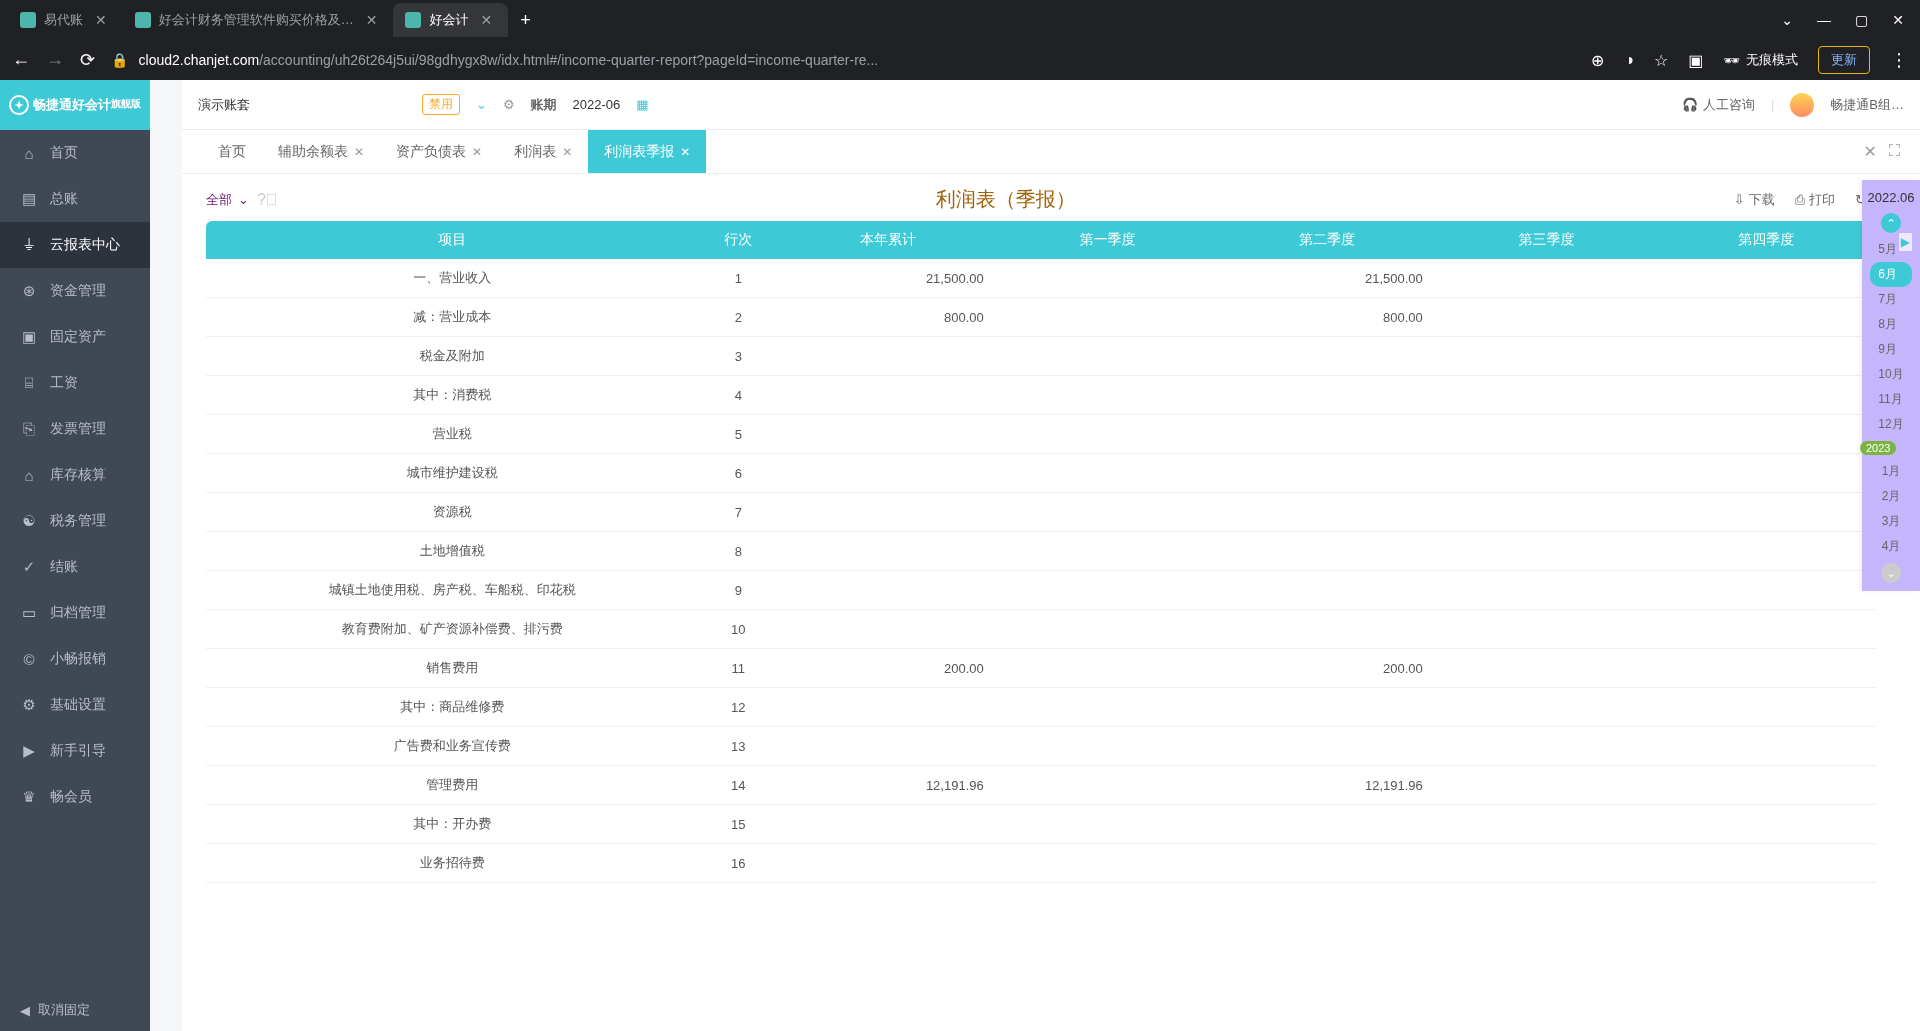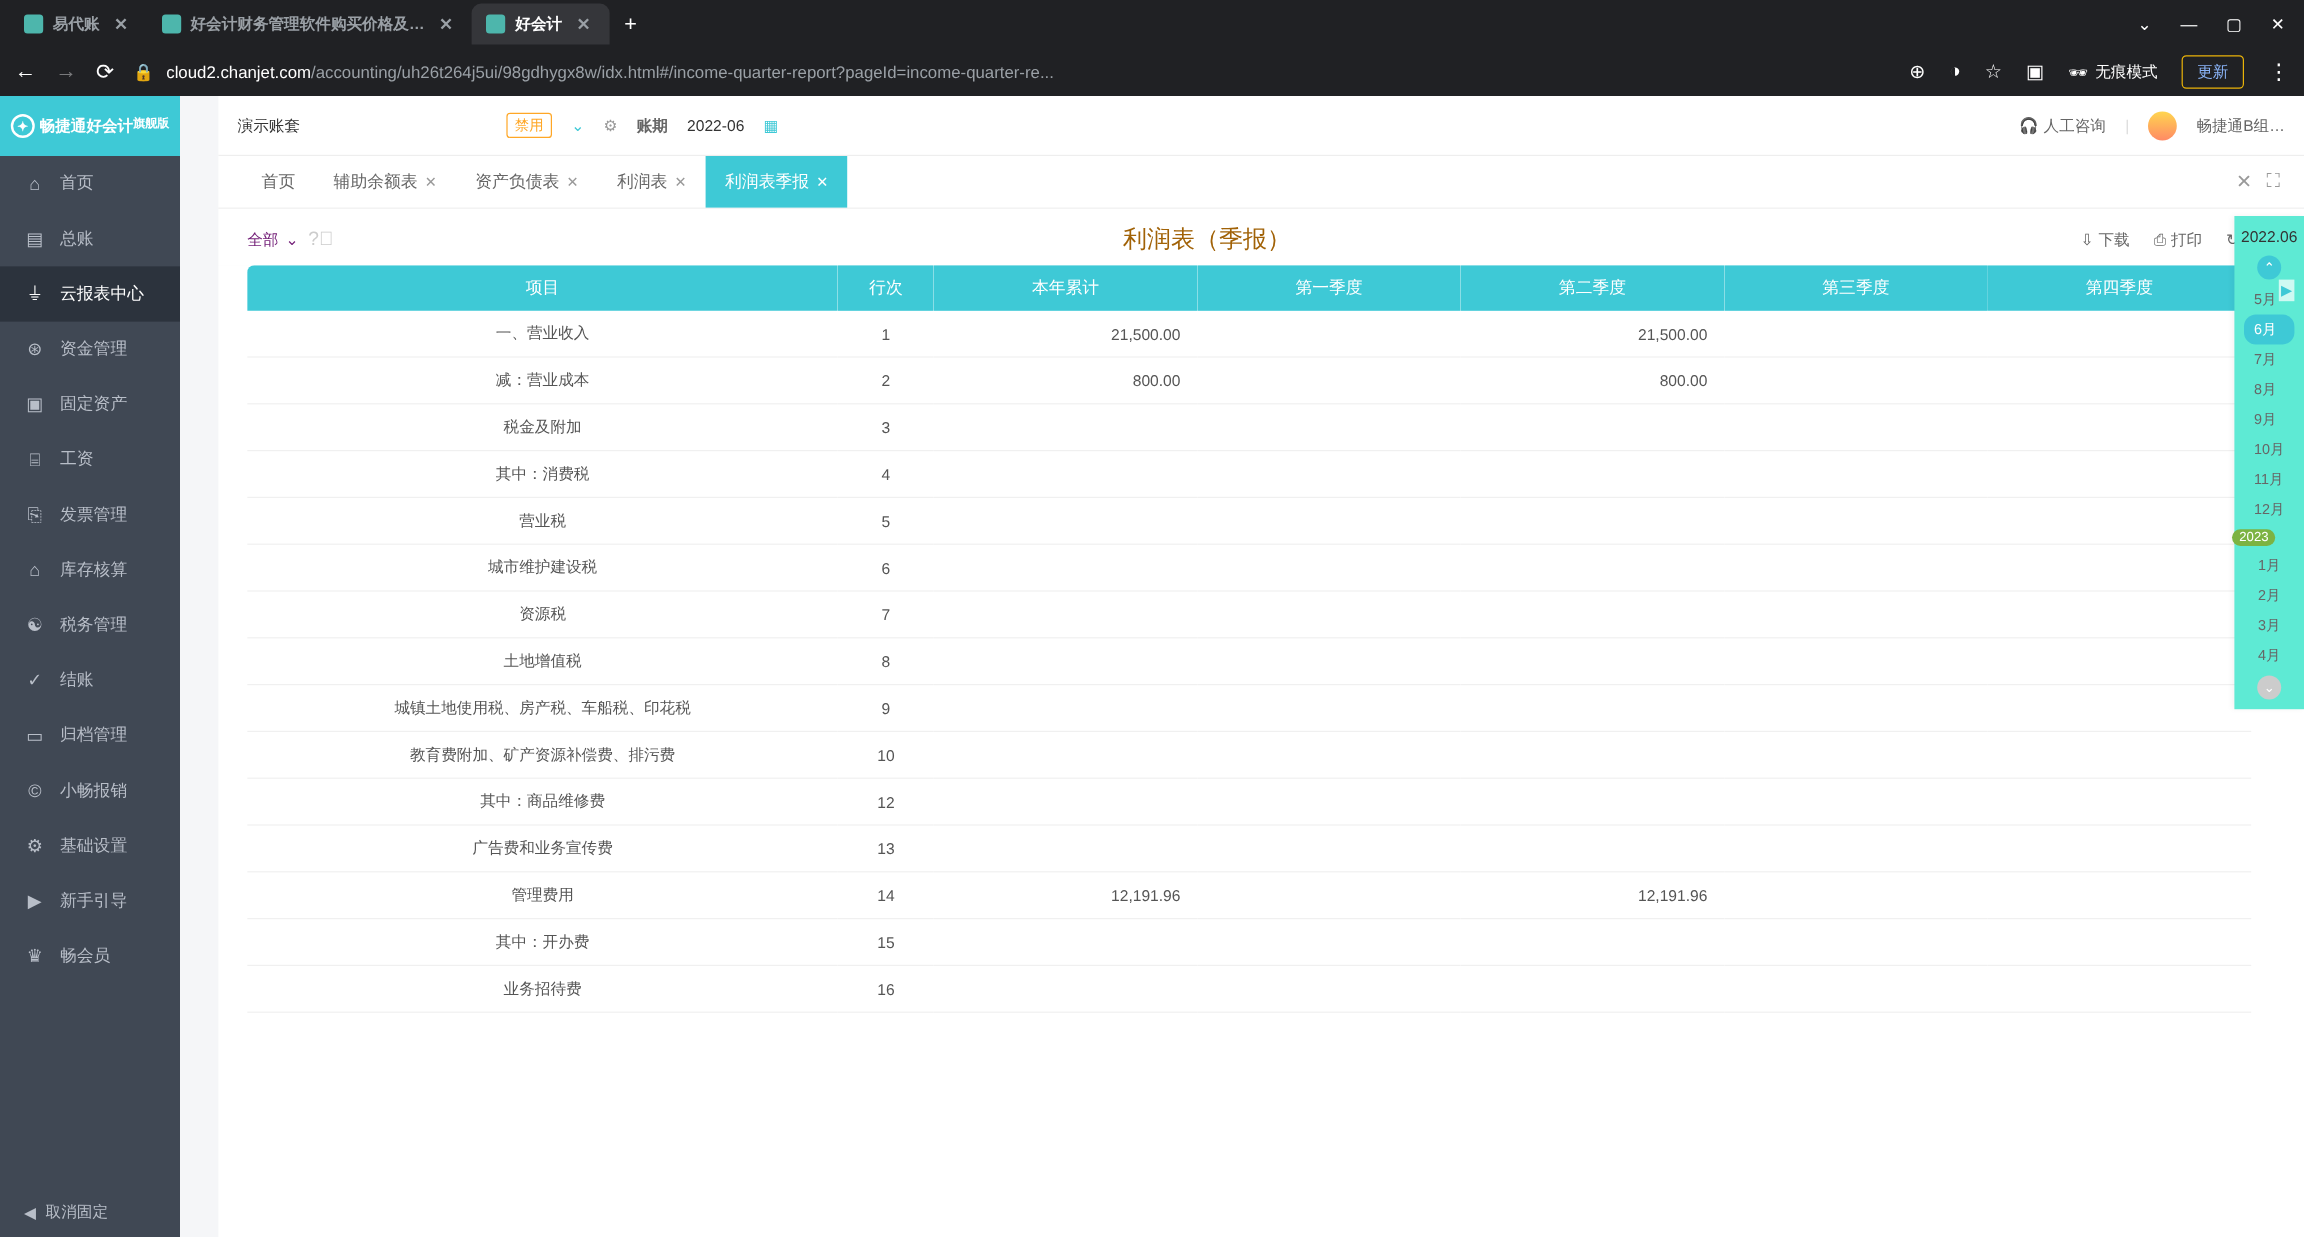--- a/index.html
+++ b/index.html
@@ -74,36 +74,36 @@
     thead th { background: #3ec9d6; color: #fff; font-weight: normal; font-size: 14px; padding: 10px 8px; text-align: center; position: sticky; top: 0; }
     thead th:first-child { border-top-left-radius: 6px; }
     thead th:last-child { border-top-right-radius: 6px; }
     tbody td { padding: 10px 14px; font-size: 13px; color: #555; border-bottom: 1px solid #f0f0f0; }
     tbody td:first-child { text-align: center; }
     .col-line { text-align: center; width: 60px; }
     .col-val { text-align: right; width: 165px; }
     .scroll-caret { position: absolute; top: 12px; right: 8px; color: #3ec9d6; background: rgba(255,255,255,0.7); padding: 2px; font-size: 12px; cursor: pointer; z-index: 2; }
     
     
-    .month-rail { position: absolute; right: 0; top: 100px; width: 58px; background: #5eead4; box-shadow: -2px 0 5px rgba(0,0,0,0.05); display: flex; flex-direction: column; align-items: center; gap: 4px; padding: 6px 0 8px; font-size: 12px; color: #666; }
+    .month-rail { position: absolute; right: 0; top: 100px; width: 58px; background: #c4b5fd; box-shadow: -2px 0 5px rgba(0,0,0,0.05); display: flex; flex-direction: column; align-items: center; gap: 4px; padding: 6px 0 8px; font-size: 12px; color: #666; }
     .rail-year { font-size: 13px; color: #333; padding: 4px 0; }
     .rail-up, .rail-down { width: 20px; height: 20px; border-radius: 50%; background: #3ec9d6; color: #fff; display: flex; align-items: center; justify-content: center; font-size: 11px; cursor: pointer; }
     .rail-month { padding: 4px 8px; cursor: pointer; border-radius: 10px; }
     .rail-month.current { background: #3ec9d6; color: #fff; }
     .rail-badge { background: #7cb342; color: #fff; border-radius: 10px; padding: 1px 6px; font-size: 11px; align-self: flex-start; margin-left: -2px; }
     
     
     .custom-scrollbar { position: absolute; right: 4px; top: 40px; width: 8px; height: 200px; background: #ccc; border-radius: 4px; }
   </style>
 </head>
 <body>
 
 <div class="browser-chrome">
   <div class="tab-bar">
-    <div id="browser-tabs" style="display: flex; font-weight: bold;">
+    <div id="browser-tabs" style="display: flex;">
         <div class="tab">
           <span class="tab-icon"></span>
           <span>易代账</span>
           <span class="tab-close">✕</span>
         </div>
         <div class="tab">
           <span class="tab-icon"></span>
           <span>好会计财务管理软件购买价格及…</span>
           <span class="tab-close">✕</span>
         </div>
@@ -396,20 +396,29 @@
               <tr>
     <td>教育费附加、矿产资源补偿费、排污费</td>
     <td class="col-line">10</td>
     <td class="col-val"></td>
     <td class="col-val"></td>
     <td class="col-val"></td>
     <td class="col-val"></td>
     <td class="col-val"></td>
               </tr>
               <tr>
+    <td>销售费用</td>
+    <td class="col-line">11</td>
+    <td class="col-val">200.00</td>
+    <td class="col-val"></td>
+    <td class="col-val">200.00</td>
+    <td class="col-val"></td>
+    <td class="col-val"></td>
+              </tr>
+              <tr>
     <td>其中：商品维修费</td>
     <td class="col-line">12</td>
     <td class="col-val"></td>
     <td class="col-val"></td>
     <td class="col-val"></td>
     <td class="col-val"></td>
     <td class="col-val"></td>
               </tr>
               <tr>
     <td>广告费和业务宣传费</td>

